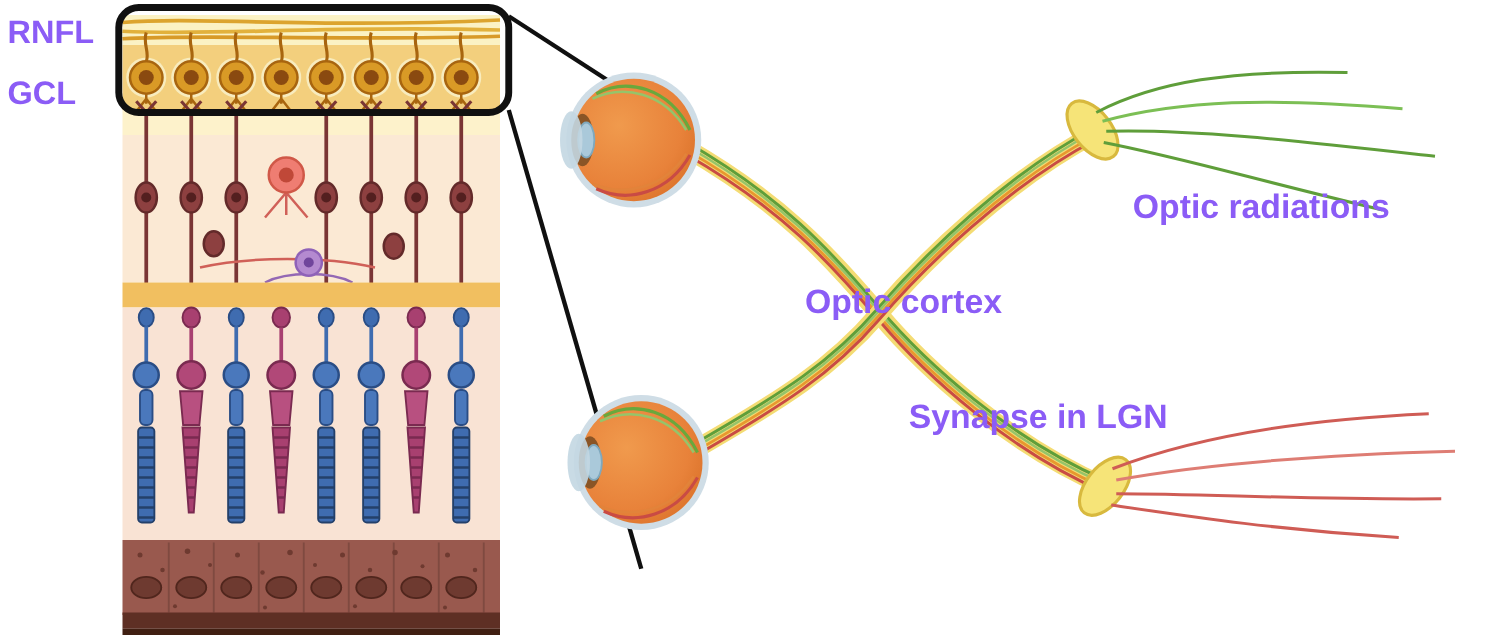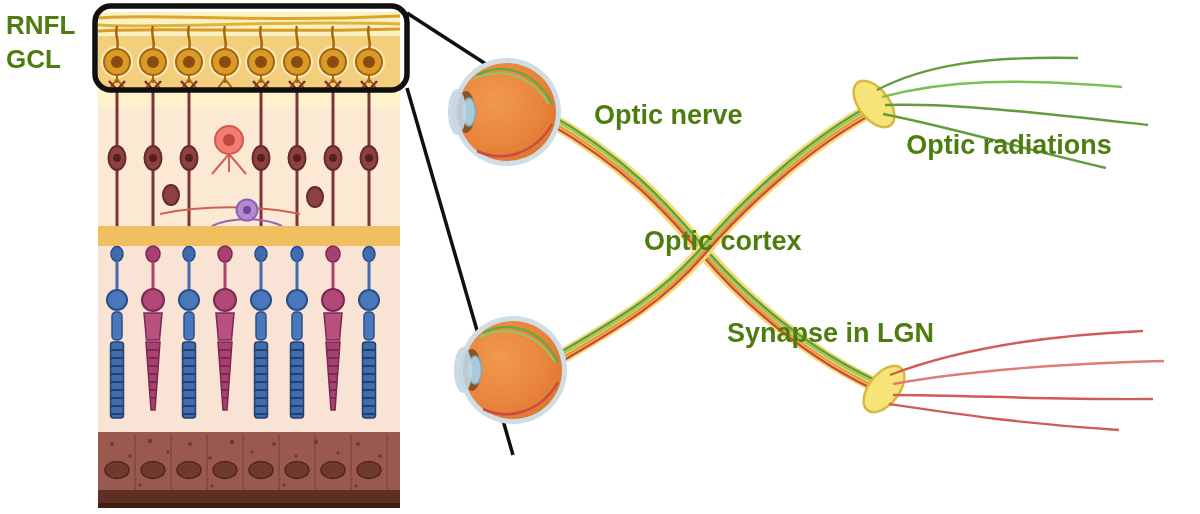--- a/index.html
+++ b/index.html
@@ -2,25 +2,25 @@
 <html><head>
 <meta charset="utf-8">
 <style>
   html,body{margin:0;padding:0;background:#ffffff;}
   .stage{
     position:relative;width:1200px;height:514px;background:#ffffff;
     overflow:hidden;font-family:"Liberation Sans",sans-serif;
   }
   .stage svg{position:absolute;left:0;top:0;}
   .lbl{
-    position:absolute;font-weight:700;color:#4d7c0f;font-size:27px;
+    position:absolute;font-weight:700;color:#8b5cf6;font-size:27px;
     white-space:nowrap;line-height:1.16;
   }
   .lbl-small{font-size:26px;}
-  .lbl-center{transform:translateX(-50%);}
+  .lbl-center{transform:translateX(-50%);margin-top:20px;}
 </style>
 </head>
 <body>
 
 <div class="stage">
 
 <svg width="1200" height="514" viewBox="0 0 1200 514">
   <defs>
     <radialGradient id="eyeGrad" cx="0.38" cy="0.38" r="0.78">
       <stop offset="0" stop-color="#f09a4d"></stop>
@@ -243,21 +243,20 @@
     <path d="M893,384 C965,371 1050,364 1164,361" stroke="#de7d74"></path>
     <path d="M893,395 C965,395 1050,400 1153,399"></path>
     <path d="M889,404 C950,413 1022,424 1119,430"></path>
   </g>
 
   <use href="#eyeball" x="507" y="112"></use>
   <use href="#eyeball" x="513" y="370"></use>
 </svg>
 
 <div class="lbl lbl-small" style="left:6px; top:10px;">RNFL</div>
-<div class="lbl lbl-small" style="left:6px; top:44px;">GCL</div>
-<div class="lbl" style="left:594px; top:100px;">Optic nerve</div>
+<div class="lbl lbl-small" style="left:6px; top:59px;">GCL</div>
 <div class="lbl" style="left:644px; top:226px;">Optic cortex</div>
 <div class="lbl lbl-center" style="left:1009px; top:130px;">
   <div>Optic radiations</div>
 </div>
 <div class="lbl" style="left:727px; top:318px;text-align:right;">Synapse in LGN</div>
 
 </div>
 
 </body></html>

